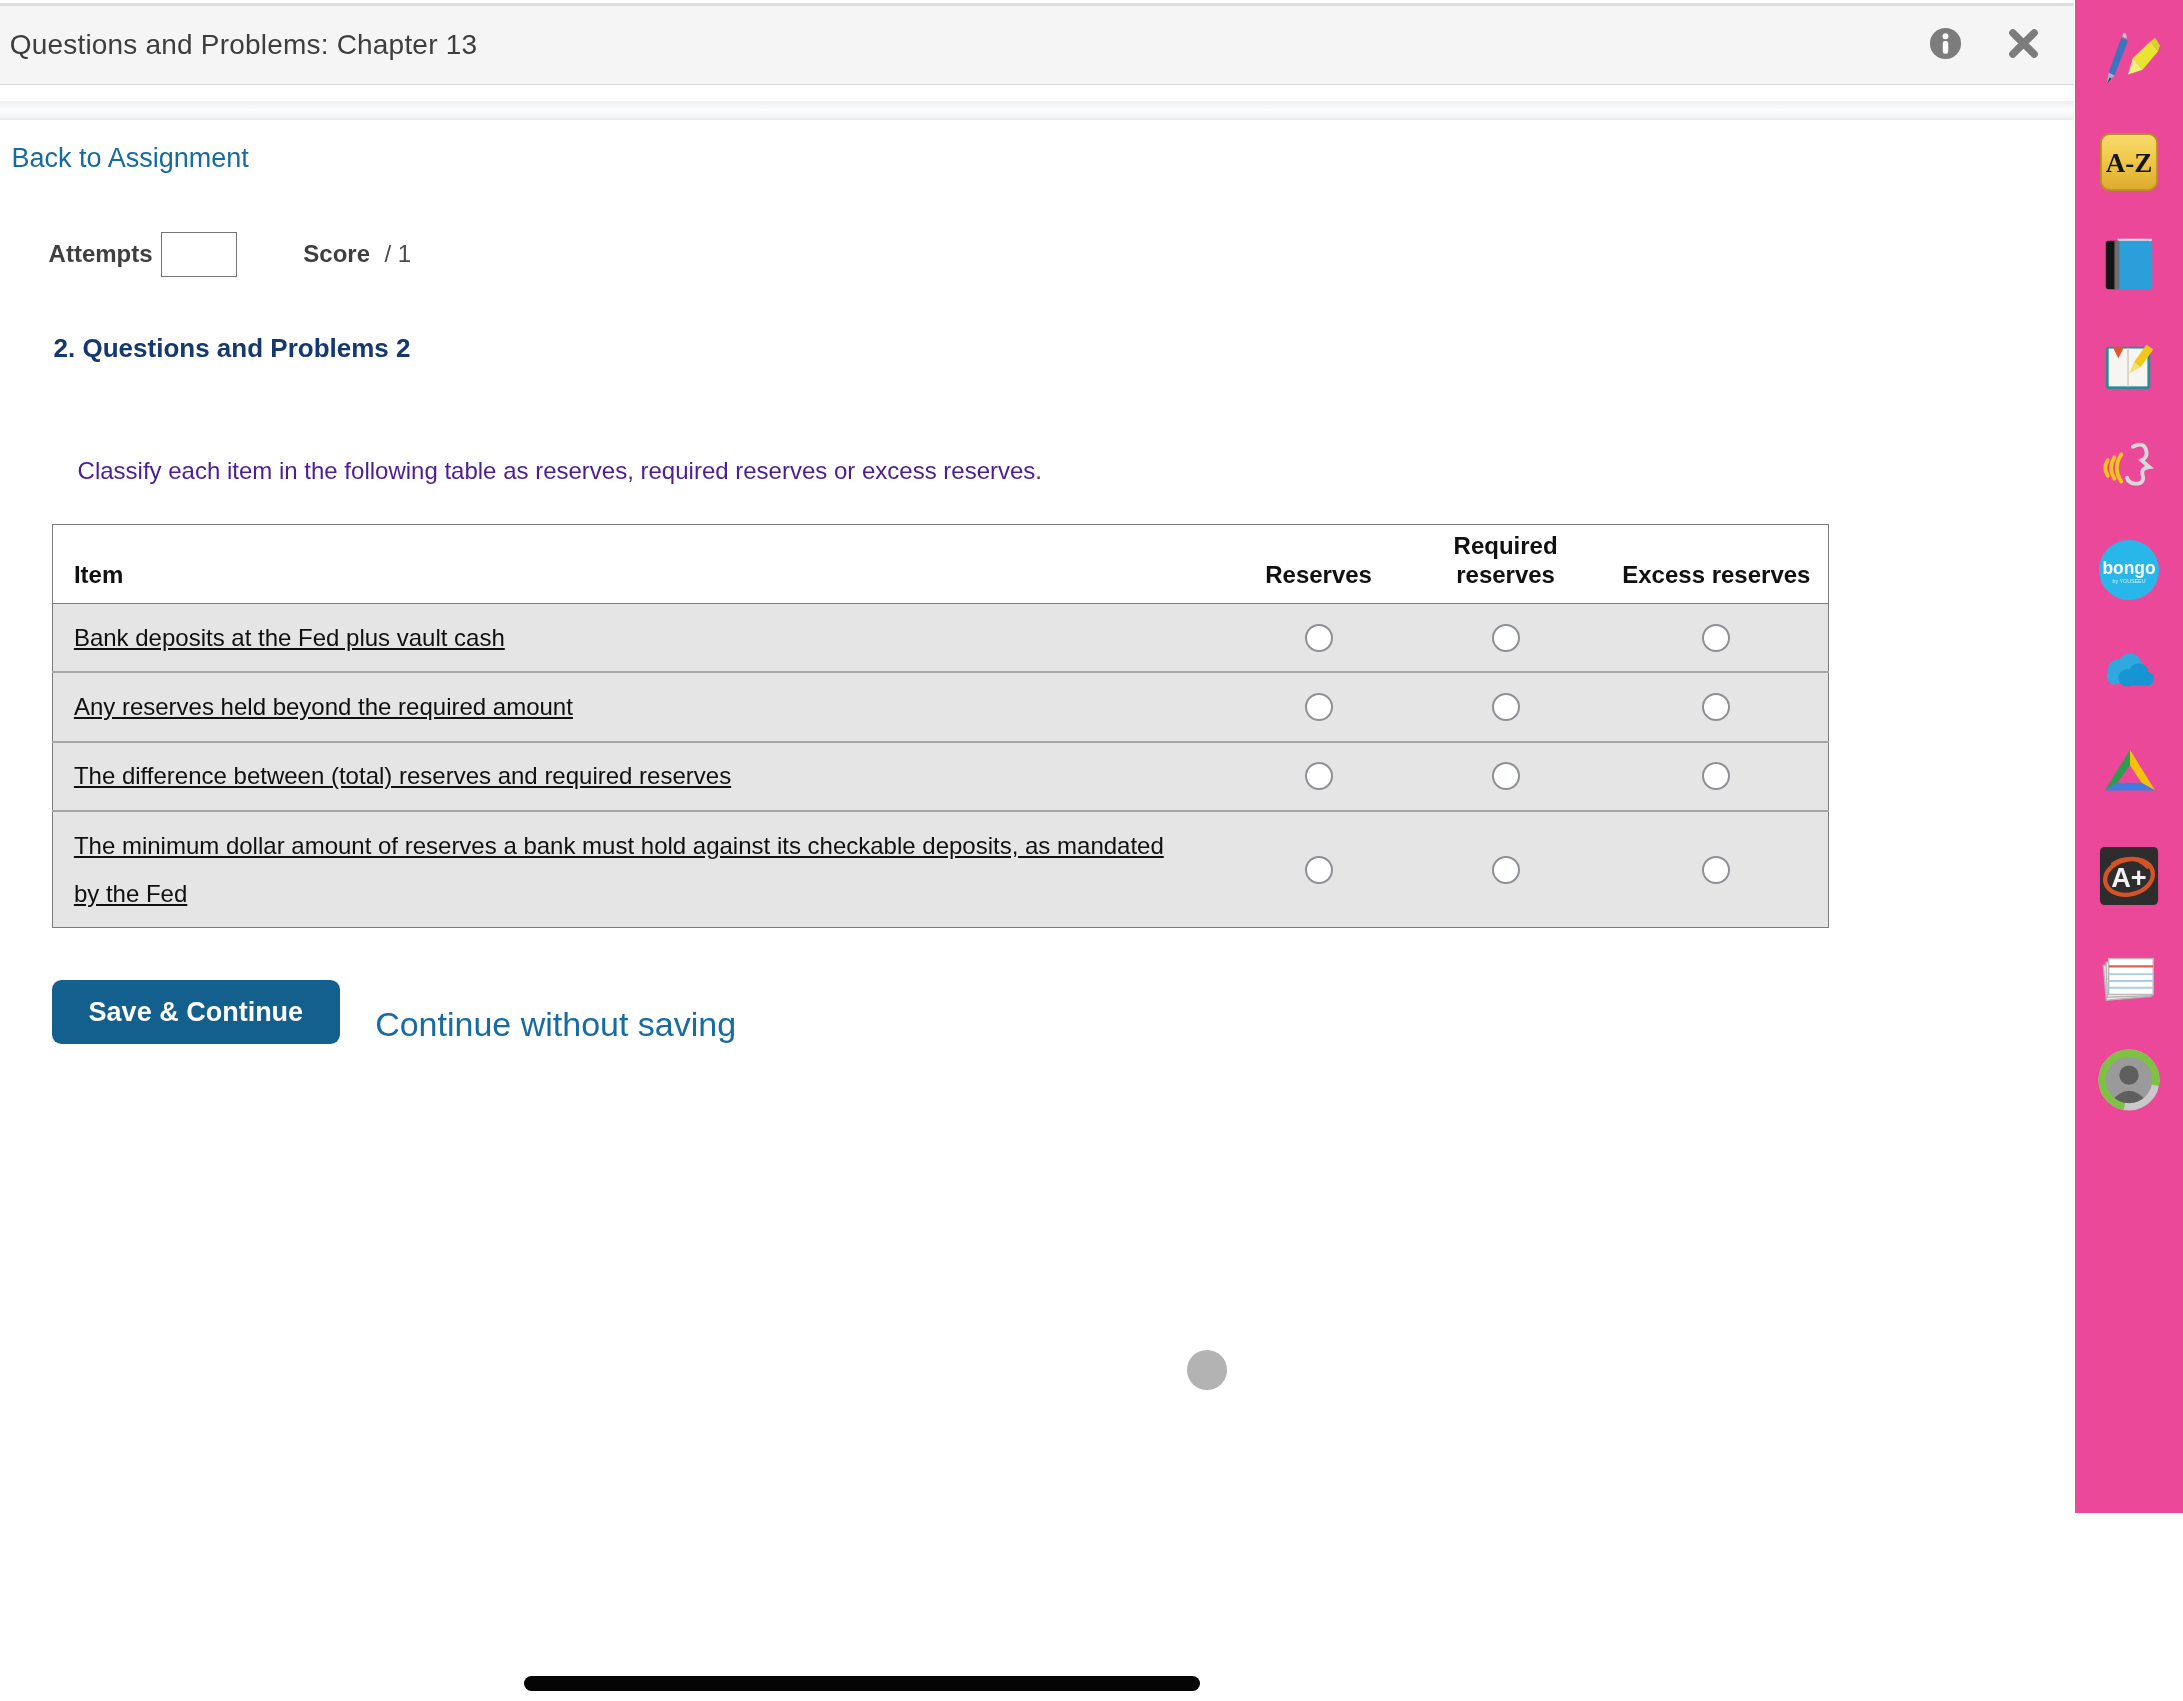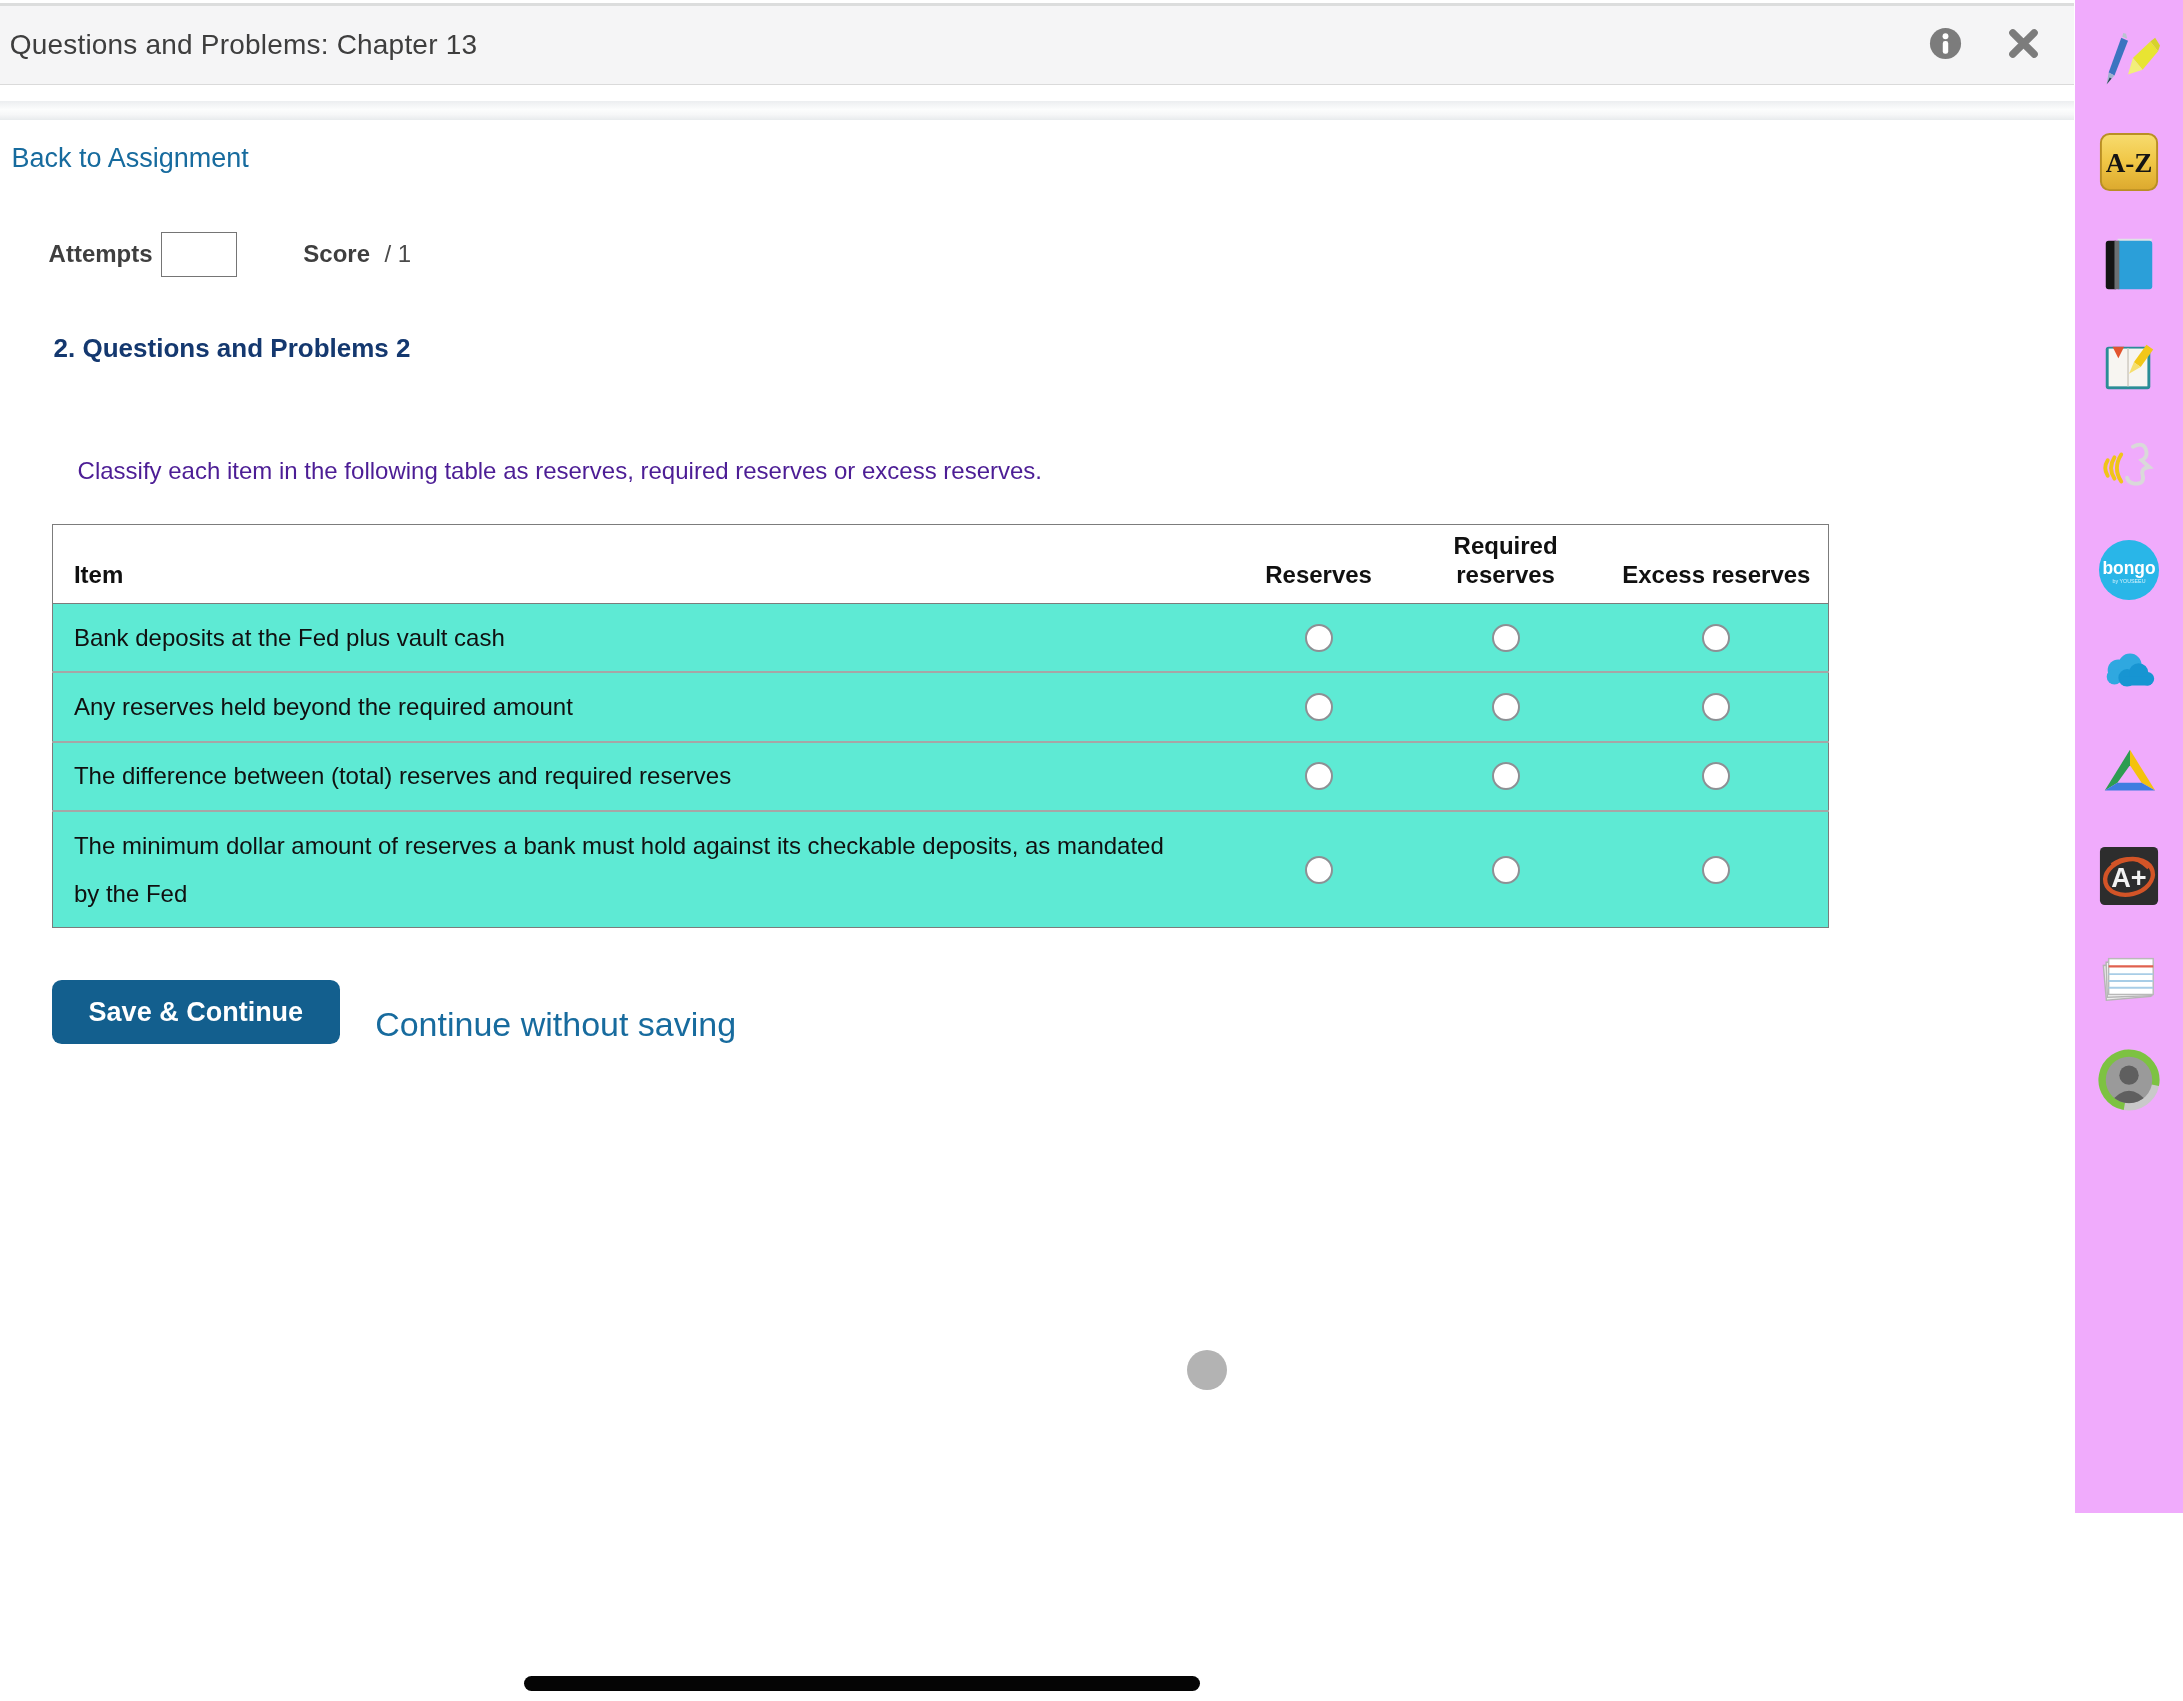--- a/index.html
+++ b/index.html
@@ -66,21 +66,21 @@
     font-size:24px; font-weight:bold; color:#101010;
     vertical-align:bottom; padding-bottom:13.6px;
     border-bottom:1.9px solid #7c7c7c;
   }
   th.item-col { text-align:left; padding:21.3px 0 13.6px 21.3px; }
   th.opt-col { text-align:center; padding-top:7px; line-height:1.2; }
   col.c-item { width:auto; }
   col.c-res { width:175px; }
   col.c-req { width:199px; }
   col.c-exc { width:223px; }
-  table.classify td { background:#5eead4; }
+  table.classify td { background:#e5e5e5;text-decoration:underline; }
   td.item-cell {
     font-size:24px; color:#101010;
     padding:9.7px 39px 9.7px 21.3px; line-height:2.0;
   }
   td.radio-cell { text-align:center; }
   tbody tr + tr td { border-top:2.9px solid #a6a6a6; }
   .radio {
     display:inline-block; width:28px; height:28px;
     border:2.9px solid #8d9094; border-radius:50%; background:#fff;
     vertical-align:middle; cursor:pointer;
@@ -110,21 +110,21 @@
   }
   .home-indicator {
     position:absolute; left:524px; top:1676px;
     width:676px; height:14.6px; border-radius:7.8px;
     background:#050505;
   }
 
   
   .sidebar {
     width:109px; height:100%;
-    background:#f0abfc;
+    background:#ec4899;
     border-left:1.9px solid #ffffff;
     display:flex; flex-direction:column; align-items:center;
     padding-top:29px; gap:40px;
   }
   .side-icon { width:62px; height:62px; flex:0 0 auto; cursor:pointer; }
   .side-icon svg { display:block; }
 </style>
 </head>
 <body>
 

